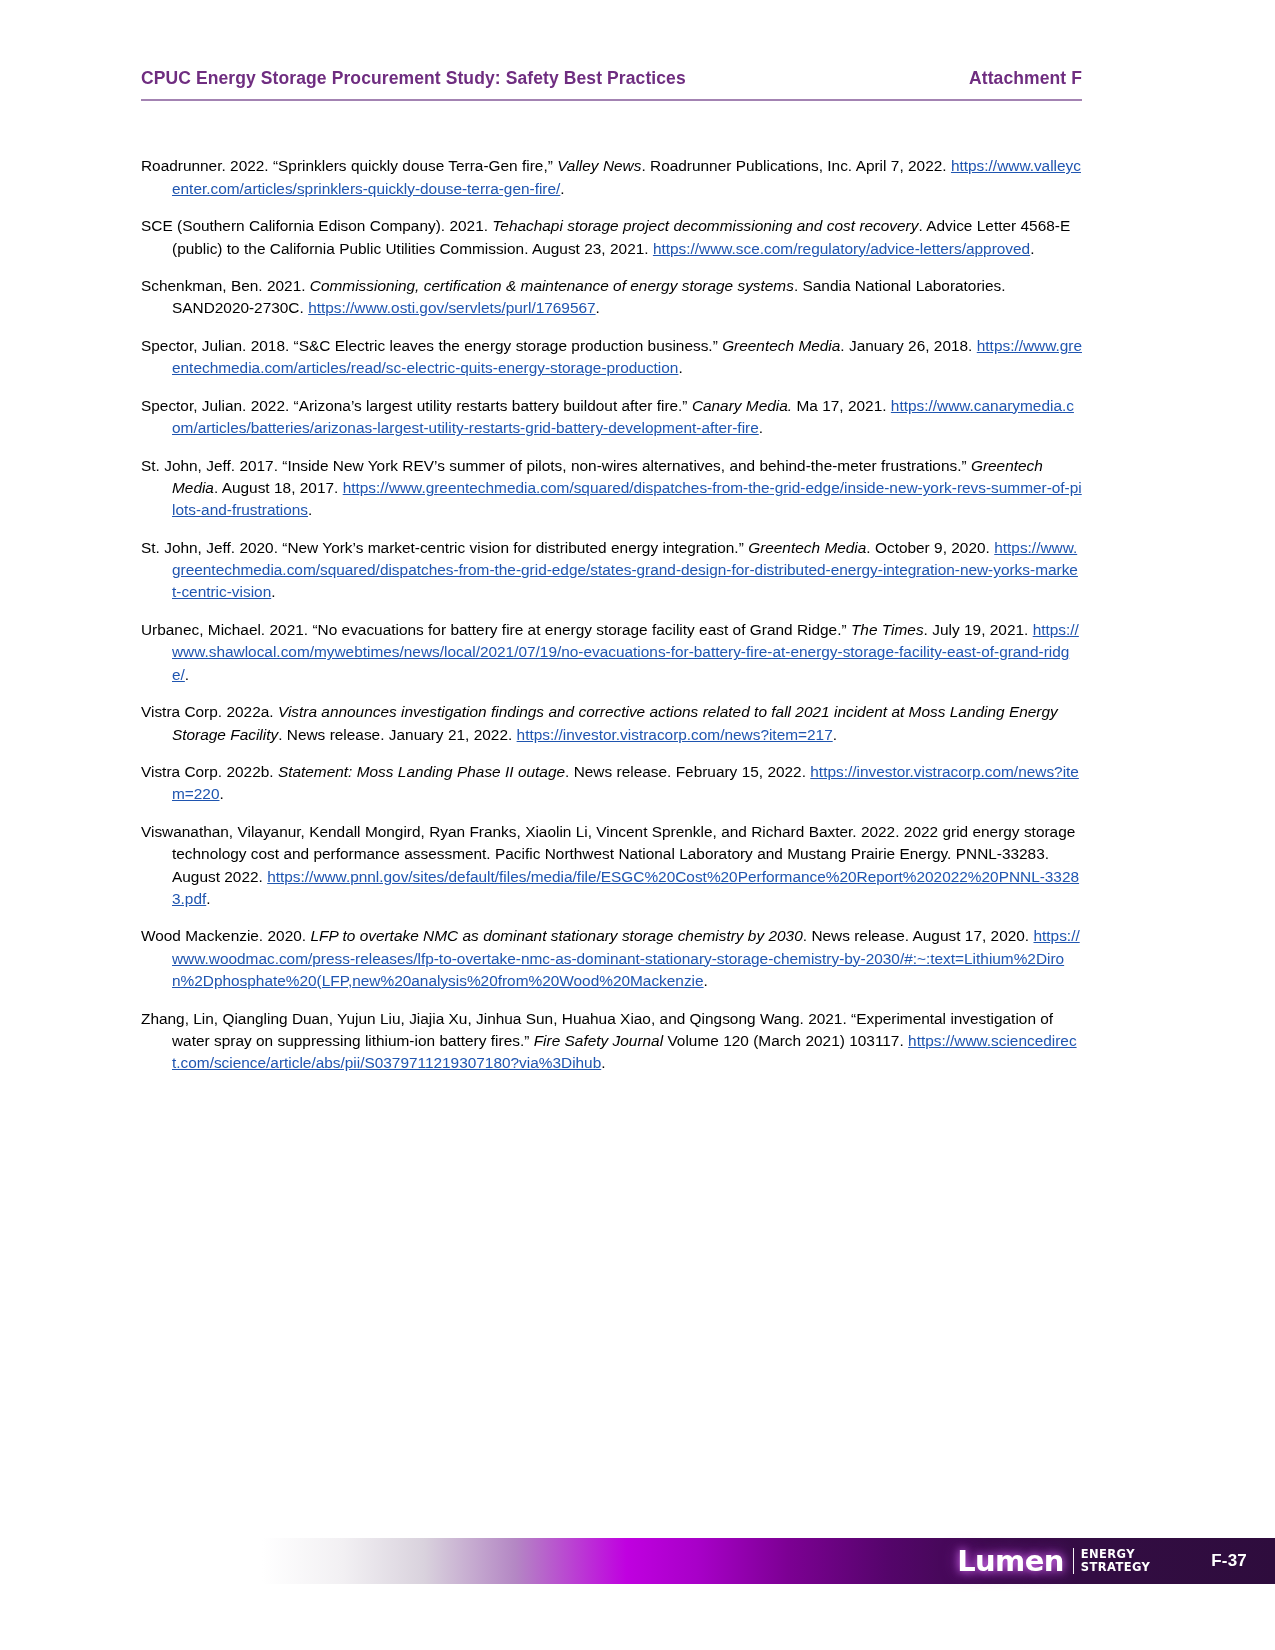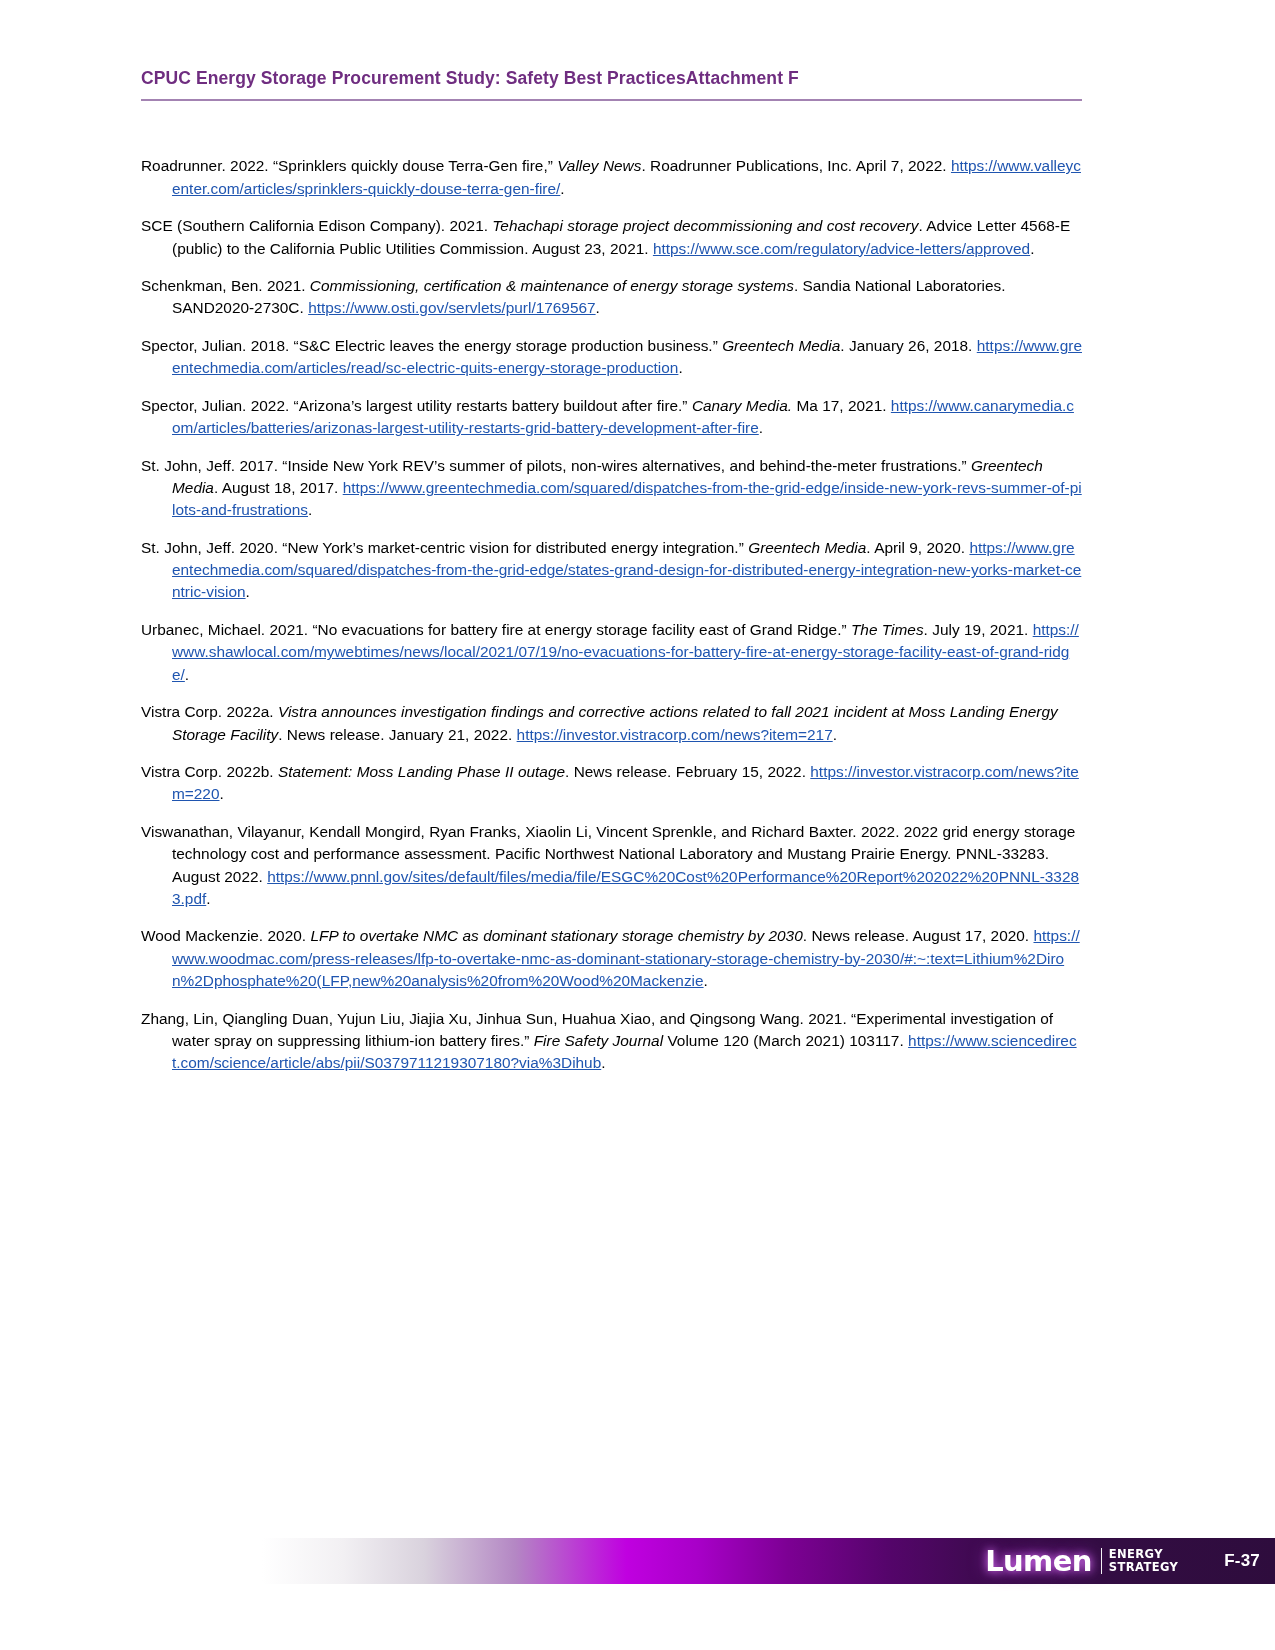--- a/index.html
+++ b/index.html
@@ -16,20 +16,21 @@
     overflow: hidden;
   }
 
   
   .page-header {
     position: absolute;
     left: 141px;
     top: 68px;
     width: 941px;
     display: flex;
+    justify-content: space-between;
     align-items: baseline;
     font-size: 17.5px;
     font-weight: 600;
     color: #6f2d80;
     letter-spacing: .1px;
   }
   .page-header .hdr-right { white-space: nowrap; }
   .header-rule {
     position: absolute;
     left: 141px;
@@ -85,21 +86,21 @@
         #2e0c3d 100%);
   }
   .footer-inner {
     position: absolute;
     right: 0;
     top: 0;
     height: 46px;
     display: flex;
     align-items: center;
     justify-content: space-between;
-    padding-right: 15px;
+    padding-right: 28px;
     box-sizing: border-box;
   }
   .logo-lumen {
     font-family: "DejaVu Sans", sans-serif;
     font-size: 29px;
     font-weight: 700;
     color: #ffffff;
     letter-spacing: -.6px;
     line-height: 1;
     text-shadow: 0 0 9px rgba(226,120,255,.95), 0 0 18px rgba(200,60,240,.7);
@@ -118,41 +119,41 @@
     color: #ffffff;
     line-height: 1.12;
     letter-spacing: .4px;
     text-align: left;
   }
   .page-num {
     font-family: "Liberation Sans", sans-serif;
     font-size: 17px;
     font-weight: 700;
     color: #ffffff;
-    margin-left: 46px;
+    margin-left: 61px;
     letter-spacing: .2px;
   }
 </style>
 </head>
 <body>
 
 <div class="page-header">
   <span class="hdr-left">CPUC Energy Storage Procurement Study: Safety Best Practices</span>
   <span class="hdr-right">Attachment F</span>
 </div>
 <div class="header-rule"></div>
 
 <div class="refs" id="reference-list">
     <p class="ref"><span>Roadrunner. 2022. “Sprinklers quickly douse Terra-Gen fire,” </span><i>Valley News</i><span>. Roadrunner Publications, Inc. April 7, 2022. </span><a class="lnk" href="#">https://www.valleycenter.com/articles/sprinklers-quickly-douse-terra-gen-fire/</a><span>.</span></p>
     <p class="ref"><span>SCE (Southern California Edison Company). 2021. </span><i>Tehachapi storage project decommissioning and cost recovery</i><span>. Advice Letter 4568-E (public) to the California Public Utilities Commission. August 23, 2021. </span><a class="lnk" href="#">https://www.sce.com/regulatory/advice-letters/approved</a><span>.</span></p>
     <p class="ref"><span>Schenkman, Ben. 2021. </span><i>Commissioning, certification &amp; maintenance of energy storage systems</i><span>. Sandia National Laboratories. SAND2020-2730C. </span><a class="lnk" href="#">https://www.osti.gov/servlets/purl/1769567</a><span>.</span></p>
     <p class="ref"><span>Spector, Julian. 2018. “S&amp;C Electric leaves the energy storage production business.” </span><i>Greentech Media</i><span>. January 26, 2018. </span><a class="lnk" href="#">https://www.greentechmedia.com/articles/read/sc-electric-quits-energy-storage-production</a><span>.</span></p>
     <p class="ref"><span>Spector, Julian. 2022. “Arizona’s largest utility restarts battery buildout after fire.” </span><i>Canary Media.</i><span> Ma 17, 2021. </span><a class="lnk" href="#">https://www.canarymedia.com/articles/batteries/arizonas-largest-utility-restarts-grid-battery-development-after-fire</a><span>.</span></p>
     <p class="ref"><span>St. John, Jeff. 2017. “Inside New York REV’s summer of pilots, non-wires alternatives, and behind-the-meter frustrations.” </span><i>Greentech Media</i><span>. August 18, 2017. </span><a class="lnk" href="#">https://www.greentechmedia.com/squared/dispatches-from-the-grid-edge/inside-new-york-revs-summer-of-pilots-and-frustrations</a><span>.</span></p>
-    <p class="ref"><span>St. John, Jeff. 2020. “New York’s market-centric vision for distributed energy integration.” </span><i>Greentech Media</i><span>. April 9, 2020. </span><a class="lnk" href="#">https://www.greentechmedia.com/squared/dispatches-from-the-grid-edge/states-grand-design-for-distributed-energy-integration-new-yorks-market-centric-vision</a><span>.</span></p>
+    <p class="ref"><span>St. John, Jeff. 2020. “New York’s market-centric vision for distributed energy integration.” </span><i>Greentech Media</i><span>. October 9, 2020. </span><a class="lnk" href="#">https://www.greentechmedia.com/squared/dispatches-from-the-grid-edge/states-grand-design-for-distributed-energy-integration-new-yorks-market-centric-vision</a><span>.</span></p>
     <p class="ref"><span>Urbanec, Michael. 2021. “No evacuations for battery fire at energy storage facility east of Grand Ridge.” </span><i>The Times</i><span>. July 19, 2021. </span><a class="lnk" href="#">https://www.shawlocal.com/mywebtimes/news/local/2021/07/19/no-evacuations-for-battery-fire-at-energy-storage-facility-east-of-grand-ridge/</a><span>.</span></p>
     <p class="ref"><span>Vistra Corp. 2022a. </span><i>Vistra announces investigation findings and corrective actions related to fall 2021 incident at Moss Landing Energy Storage Facility</i><span>. News release. January 21, 2022. </span><a class="lnk" href="#">https://investor.vistracorp.com/news?item=217</a><span>.</span></p>
     <p class="ref"><span>Vistra Corp. 2022b. </span><i>Statement: Moss Landing Phase II outage</i><span>. News release. February 15, 2022. </span><a class="lnk" href="#">https://investor.vistracorp.com/news?item=220</a><span>.</span></p>
     <p class="ref"><span>Viswanathan, Vilayanur, Kendall Mongird, Ryan Franks, Xiaolin Li, Vincent Sprenkle, and Richard Baxter. 2022. 2022 grid energy storage technology cost and performance assessment. Pacific Northwest National Laboratory and Mustang Prairie Energy. PNNL-33283. August 2022. </span><a class="lnk" href="#">https://www.pnnl.gov/sites/default/files/media/file/ESGC%20Cost%20Performance%20Report%202022%20PNNL-33283.pdf</a><span>.</span></p>
     <p class="ref"><span>Wood Mackenzie. 2020. </span><i>LFP to overtake NMC as dominant stationary storage chemistry by 2030</i><span>. News release. August 17, 2020. </span><a class="lnk" href="#">https://www.woodmac.com/press-releases/lfp-to-overtake-nmc-as-dominant-stationary-storage-chemistry-by-2030/#:~:text=Lithium%2Diron%2Dphosphate%20(LFP,new%20analysis%20from%20Wood%20Mackenzie</a><span>.</span></p>
     <p class="ref"><span>Zhang, Lin, Qiangling Duan, Yujun Liu, Jiajia Xu, Jinhua Sun, Huahua Xiao, and Qingsong Wang. 2021. “Experimental investigation of water spray on suppressing lithium-ion battery fires.” </span><i>Fire Safety Journal</i><span> Volume 120 (March 2021) 103117. </span><a class="lnk" href="#">https://www.sciencedirect.com/science/article/abs/pii/S0379711219307180?via%3Dihub</a><span>.</span></p>
   </div>
 
 <div class="footer">
   <div class="footer-inner">

